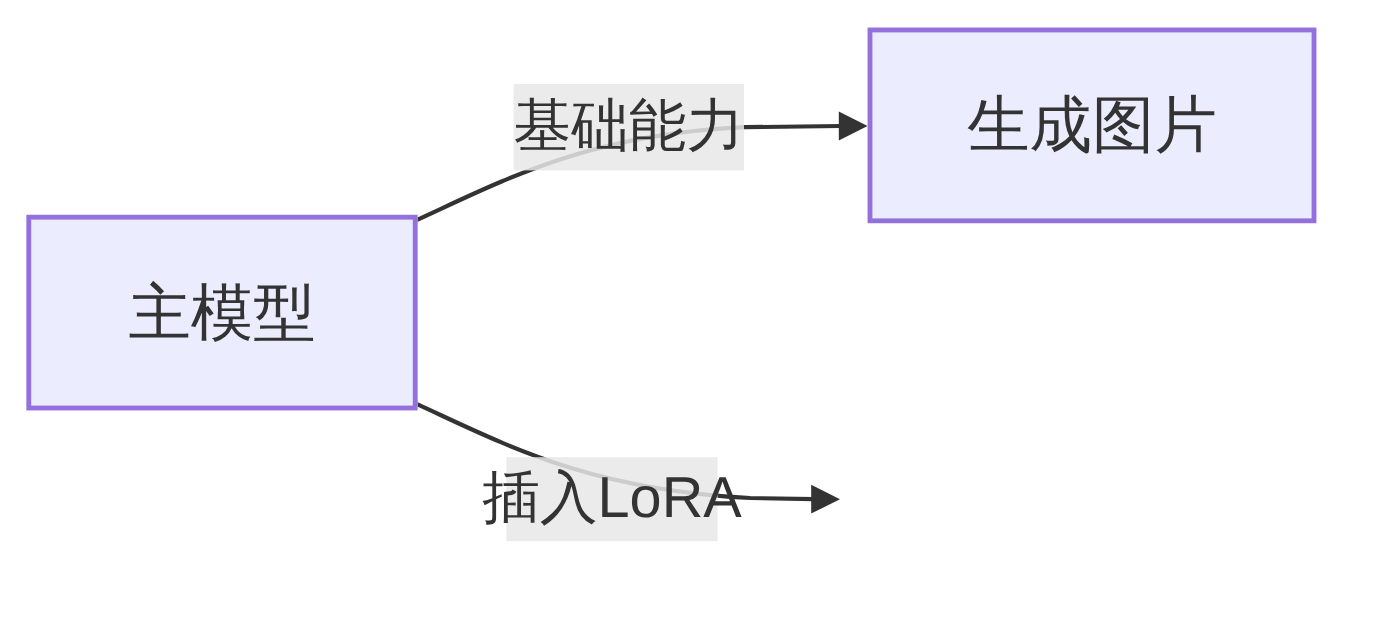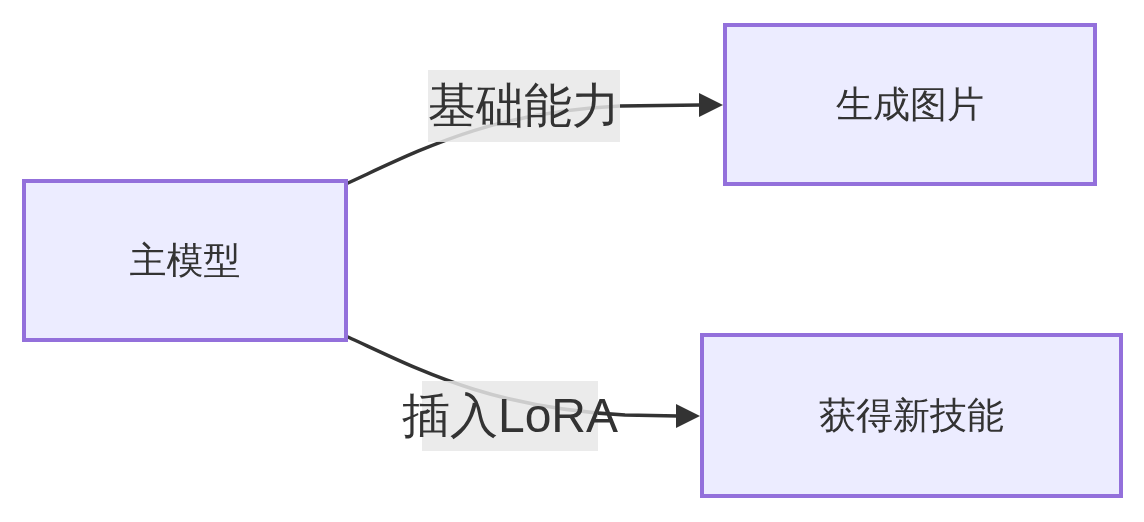--- a/index.html
+++ b/index.html
@@ -34,21 +34,21 @@
   }
   .node {
     position: absolute;
     box-sizing: border-box;
     background: #ECECFF;
     border: 4px solid #9370DB;
     display: flex;
     align-items: center;
     justify-content: center;
     color: #333333;
-    font-size: 37px;
+    font-size: 52px;
     line-height: 1;
     white-space: nowrap;
   }
   .node-main     { left: 22px;  top: 179px; width: 326px; height: 163px; }
   .node-generate { left: 723px; top: 23px;  width: 374px; height: 163px; }
   .node-skills   { left: 700px; top: 333px; width: 423px; height: 165px; }
   .edge-label {
     position: absolute;
     box-sizing: border-box;
     background: rgba(232, 232, 232, 0.85);
@@ -86,17 +86,14 @@
   </div>
 
   <div class="node node-main">
     <span>主模型</span>
   </div>
 
   <div class="node node-generate">
     <span>生成图片</span>
   </div>
 
-  <div class="node node-skills">
-    <span>获得新技能</span>
-  </div>
 
 </div>
 
 </body></html>

